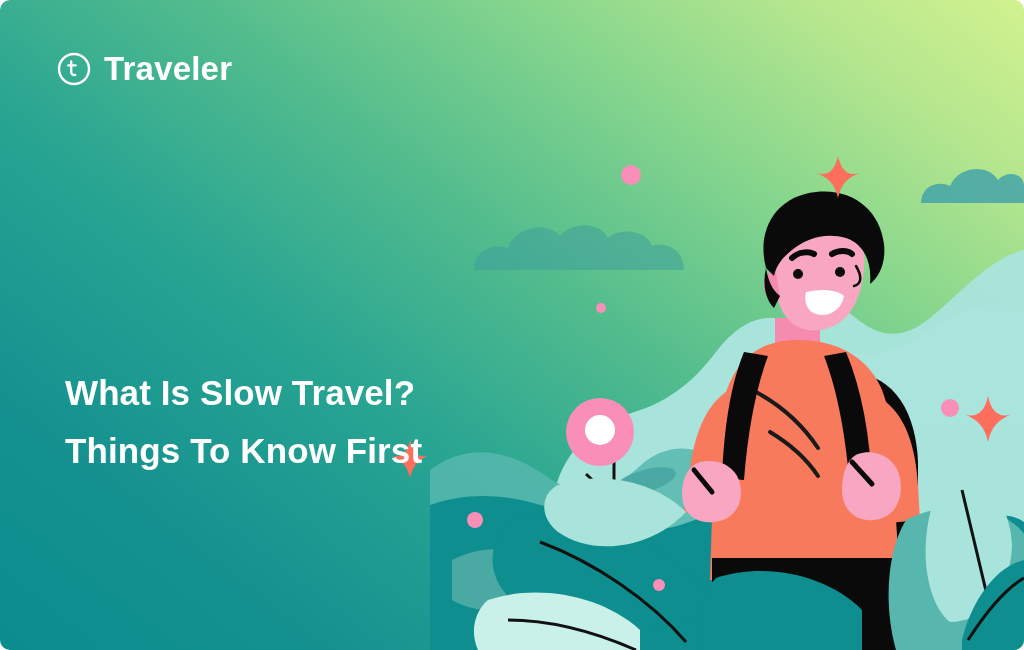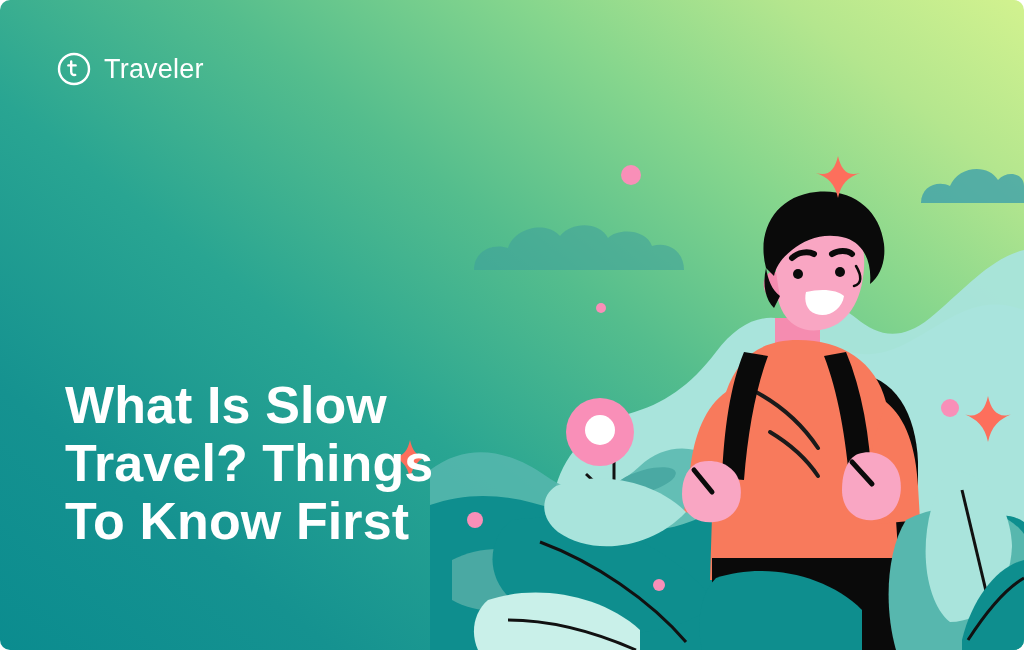--- a/index.html
+++ b/index.html
@@ -15,26 +15,26 @@
               #54bd8d 56%,
               #86d68d 73%,
               #b4e68e 87%,
               #d2f28f 100%);}
 
   .art{position:absolute;inset:0;width:1024px;height:650px;}
 
   
   .logo{position:absolute;left:57px;top:52px;display:flex;align-items:center;gap:13px;}
   .logo-mark{width:34px;height:34px;flex:0 0 34px;}
-  .logo-text{color:#ffffff;font-size:27px;font-weight:400;letter-spacing:.2px;
+  .logo-text{color:#ffffff;font-size:33px;font-weight:700;letter-spacing:.2px;
              line-height:34px;white-space:nowrap;}
 
   
   .headline{position:absolute;left:65px;top:341px;width:400px;
-            color:#ffffff;font-size:52px;font-weight:700;
+            color:#ffffff;font-size:35px;font-weight:700;
             line-height:58px;letter-spacing:.1px;}
 </style>
 </head>
 <body>
 
 <div class="banner">
 
   <svg class="art" viewBox="0 0 1024 650" preserveAspectRatio="none">
     <defs>
       <clipPath id="frameClip">

